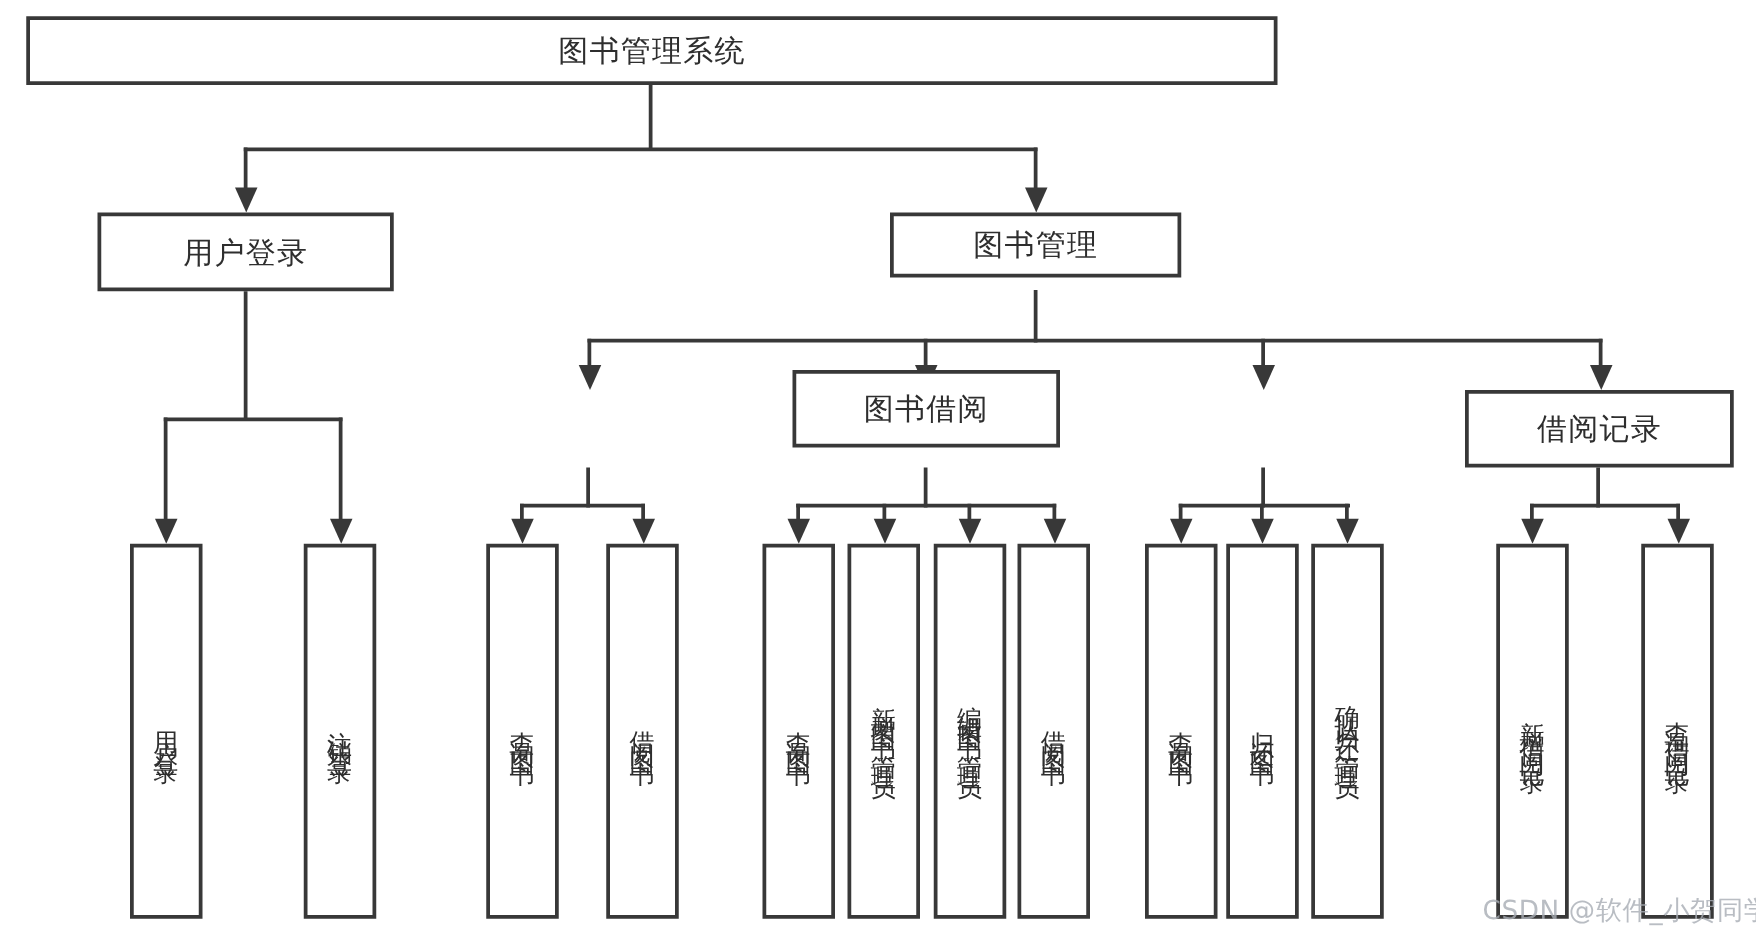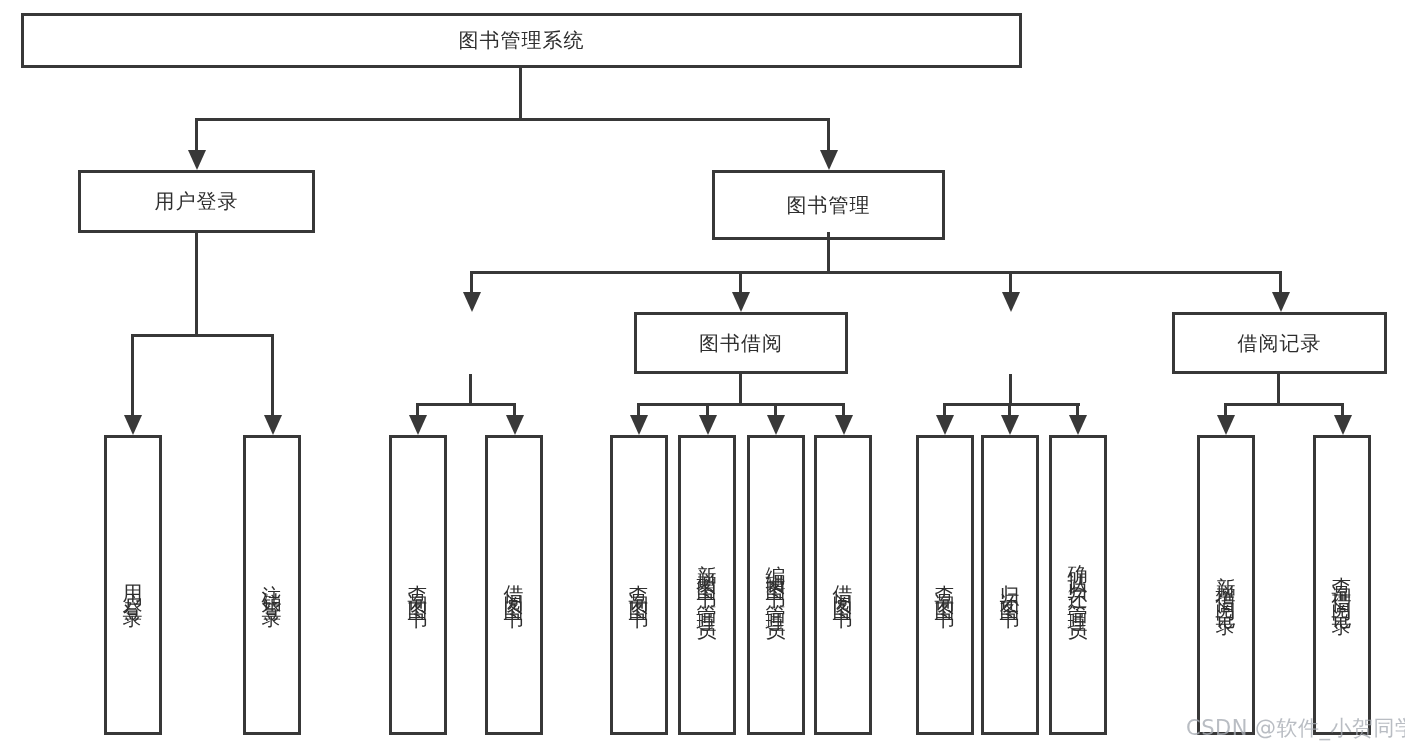--- a/index.html
+++ b/index.html
@@ -20,21 +20,21 @@
     position: absolute;
     box-sizing: border-box;
     border: 3px solid #383838;
     background: #ffffff;
     display: flex;
     align-items: center;
     justify-content: center;
     color: #2e2e2e;
   }
   .node .lbl {
-    font-size: 20px;
+    font-size: 24px;
     letter-spacing: 1px;
     white-space: nowrap;
   }
   .node.v .lbl {
     writing-mode: vertical-rl;
     text-orientation: mixed;
     letter-spacing: 8px;
     font-size: 20px;
     line-height: 1;
   }
@@ -75,21 +75,21 @@
   <div class="line vline" style="left:519px; top:68px;  height:52px;"></div>
   <div class="line hline" style="left:195px; top:118px; width:635px;"></div>
   <div class="line vline" style="left:195px; top:118px; height:33px;"></div>
   <div class="arrow" style="left:188px; top:150px;"></div>
   <div class="line vline" style="left:827px; top:118px; height:33px;"></div>
   <div class="arrow" style="left:820px; top:150px;"></div>
 
   <div class="node h" style="left:78px; top:170px; width:237px; height:63px;">
     <span class="lbl">用户登录</span>
   </div>
-  <div class="node h" style="left:712px; top:170px; width:233px; height:70px;">
+  <div class="node h" style="left:712px; top:170px; width:233px; height:52px;">
     <span class="lbl">图书管理</span>
   </div>
 
   <div class="line vline" style="left:195px; top:233px; height:103px;"></div>
   <div class="line hline" style="left:131px; top:334px; width:143px;"></div>
   <div class="line vline" style="left:131px; top:334px; height:82px;"></div>
   <div class="arrow" style="left:124px; top:415px;"></div>
   <div class="line vline" style="left:271px; top:334px; height:82px;"></div>
   <div class="arrow" style="left:264px; top:415px;"></div>
 
@@ -97,21 +97,21 @@
   <div class="line hline" style="left:470px;  top:271px; width:812px;"></div>
   <div class="line vline" style="left:470px;  top:271px; height:22px;"></div>
   <div class="arrow" style="left:463px;  top:292px;"></div>
   <div class="line vline" style="left:739px;  top:271px; height:22px;"></div>
   <div class="arrow" style="left:732px;  top:292px;"></div>
   <div class="line vline" style="left:1009px; top:271px; height:22px;"></div>
   <div class="arrow" style="left:1002px; top:292px;"></div>
   <div class="line vline" style="left:1279px; top:271px; height:22px;"></div>
   <div class="arrow" style="left:1272px; top:292px;"></div>
 
-  <div class="node h" style="left:634px; top:312px; width:214px; height:62px;">
+  <div class="node h" style="left:634px; top:296px; width:214px; height:62px;">
     <span class="lbl">图书借阅</span>
   </div>
   <div class="node h" style="left:1172px; top:312px; width:215px; height:62px;">
     <span class="lbl">借阅记录</span>
   </div>
 
   <div class="line vline" style="left:469px; top:374px; height:32px;"></div>
   <div class="line hline" style="left:416px; top:403px; width:100px;"></div>
   <div class="line vline" style="left:416px; top:403px; height:13px;"></div>
   <div class="arrow" style="left:409px; top:415px;"></div>

